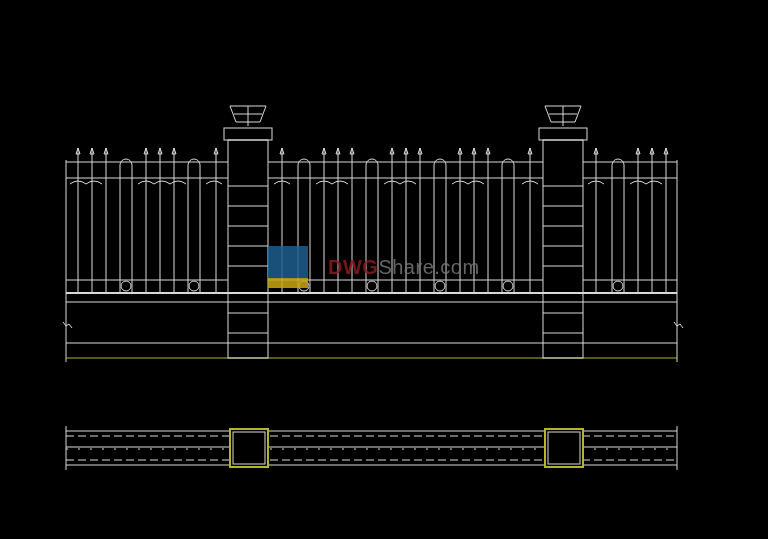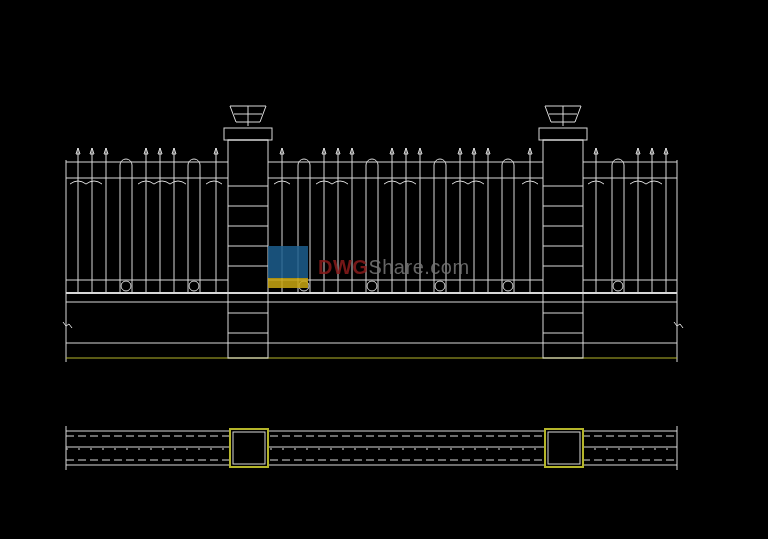--- a/index.html
+++ b/index.html
@@ -2,21 +2,21 @@
 <html><head>
   <meta charset="utf-8">
   <style>
     html, body { margin: 0; padding: 0; background: #000; }
     body { width: 768px; height: 539px; overflow: hidden; position: relative; font-family: "Liberation Sans", sans-serif; }
     #canvas { position: absolute; left: 0; top: 0; }
     .wm { position: absolute; left: 268px; top: 246px; display: flex; align-items: center; opacity: 0.85; }
     .wm-logo { width: 40px; height: 42px; position: relative; }
     .wm-blue { position: absolute; left: 0; top: 0; width: 40px; height: 32px; background: #1d5f8f; }
     .wm-yellow { position: absolute; left: 0; top: 32px; width: 40px; height: 10px; background: #c9a712; }
-    .wm-text { font-size: 20px; margin-left: 10px; letter-spacing: 0.5px; }
+    .wm-text { font-size: 20px; margin-left: 20px; letter-spacing: 0.5px; }
     .wm-dwg { color: #8a1c1c; font-weight: bold; }
     .wm-rest { color: #777; }
   </style>
 </head>
 <body>
 
 <svg id="canvas" width="768" height="539" viewBox="0 0 768 539" xmlns="http://www.w3.org/2000/svg">
   <g stroke="#d9d9d9" stroke-width="1" fill="none">
 
     <line x1="66" y1="160" x2="66" y2="362"></line>

